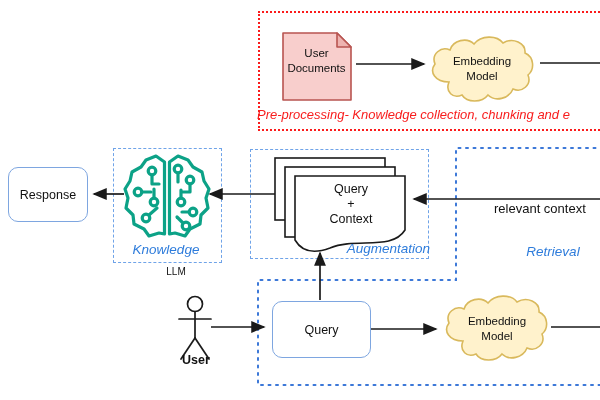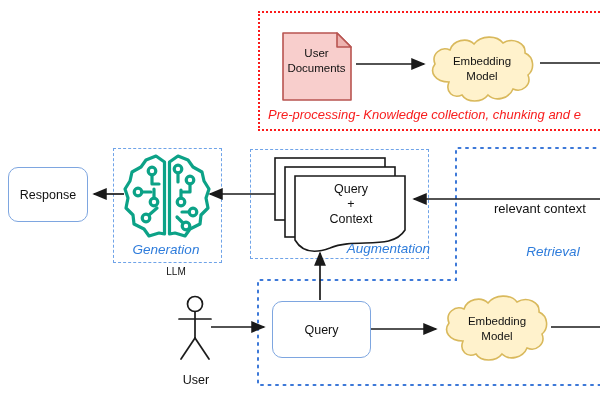--- a/index.html
+++ b/index.html
@@ -95,43 +95,43 @@
       <path d="M211 327 H264" marker-end="url(#arrowHead)"></path>
       <path d="M370 329 H436" marker-end="url(#arrowHead)"></path>
       <path d="M551 327 H602"></path>
     </g>
   </svg>
 
   <div class="lbl" style="left:285px;top:46px;width:63px;font-size:11.5px;">User Documents</div>
 
   <div class="lbl" style="left:442px;top:54px;width:80px;font-size:11.5px;">Embedding Model</div>
 
-  <div class="caption-red" style="left:268px;top:107px;text-align:center;">Pre-processing- Knowledge collection, chunking and e</div>
+  <div class="caption-red" style="left:257px;top:107px;text-align:center;">Pre-processing- Knowledge collection, chunking and e</div>
 
   <div class="node-box" style="left:8px;top:167px;width:78px;height:53px;">
     <span>Response</span>
   </div>
 
-  <div class="region-lbl" style="left:116px;top:242px;width:100px;">Generation</div>
+  <div class="region-lbl" style="left:116px;top:242px;width:100px;">Knowledge</div>
 
   <div class="lbl" style="left:146px;top:266px;width:60px;font-size:10px;font-weight:normal;">LLM</div>
 
   <div class="lbl doc-lines" style="left:301px;top:182px;width:100px;font-size:12.5px;line-height:15px;">
     <span>Query</span>
     <span>+</span>
     <span>Context</span>
   </div>
 
   <div class="region-lbl" style="left:330px;top:241px;width:100px;text-align:right;">Augmentation</div>
 
   <div class="lbl masked" style="left:491px;top:186px;font-size:13px;margin-top:15px;">relevant context</div>
 
   <div class="region-lbl" style="left:503px;top:244px;width:100px;">Retrieval</div>
 
   <div class="node-box" style="left:272px;top:301px;width:97px;height:55px;">
     <span>Query</span>
   </div>
 
-  <div class="lbl" style="left:166px;top:372px;width:60px;font-size:12.5px;font-weight:normal;">User</div>
+  <div class="lbl" style="left:166px;top:352px;width:60px;font-size:12.5px;font-weight:bold;">User</div>
 
   <div class="lbl" style="left:457px;top:314px;width:80px;font-size:11.5px;">Embedding Model</div>
 
 </div>
 
 </body></html>

